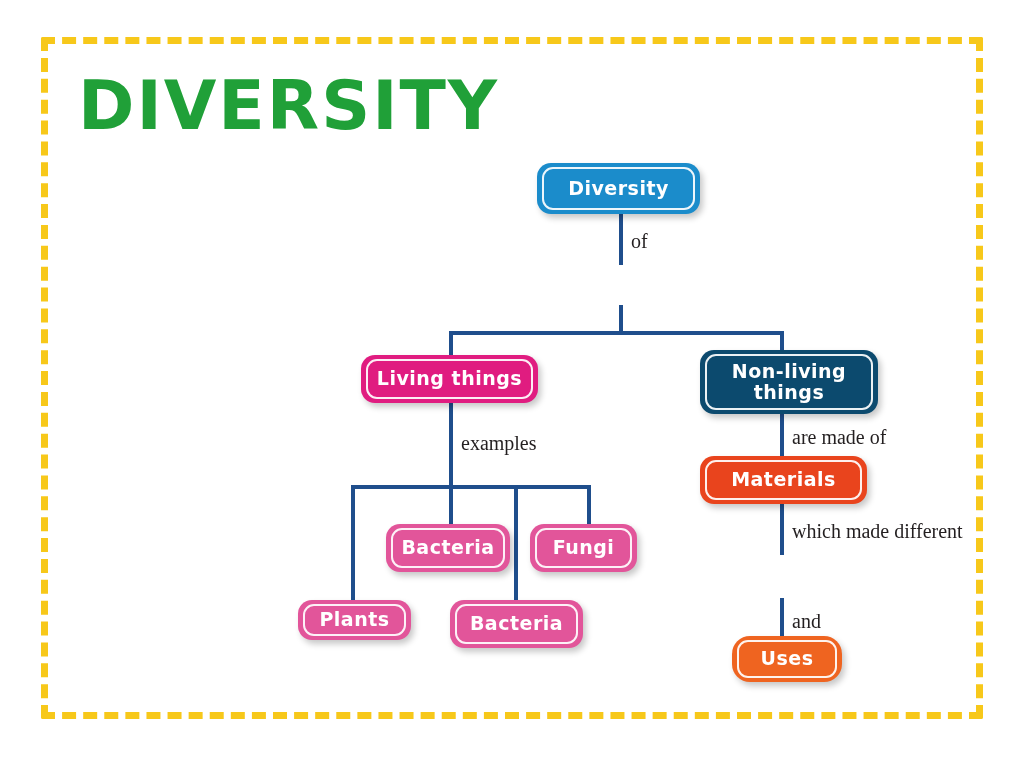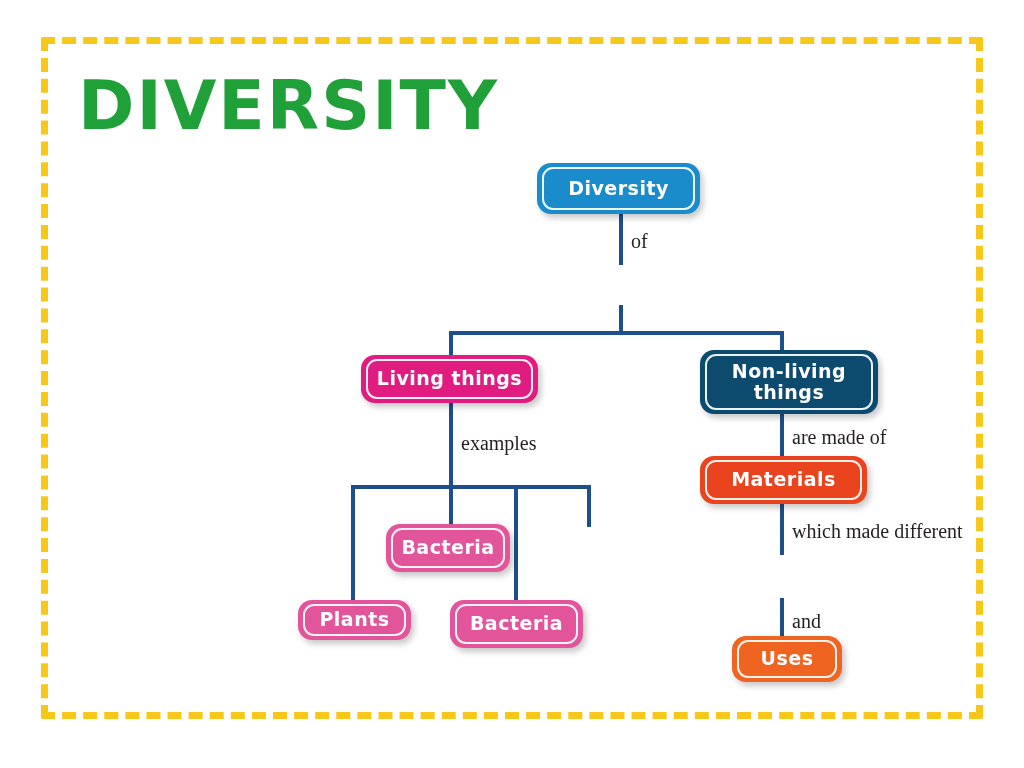--- a/index.html
+++ b/index.html
@@ -95,21 +95,21 @@
     padding: 0 14px;
   }
 
   
   .c-blue     { background: #1B8CCB; }
   .c-purple   { background: #A8218F; }
   .c-magenta  { background: #E01C80; }
   .c-pink     { background: #E2559A; }
   .c-red      { background: #0c4a6e; }
   .c-orangered{ background: #E9441D; }
-  .c-orange   { background: #EF6420; }
+  .c-orange   { background: #EF6420; border-radius: 18px; }
 </style>
 </head>
 <body>
 
 <div id="canvas">
 
   <div class="frame"></div>
 
   <div class="title">DIVERSITY</div>
 
@@ -155,20 +155,23 @@
   </div>
 
   <div class="node c-pink" style="left:386px; top:524px; width:124px; height:48px;">
     <span class="label">Bacteria</span>
   </div>
 
   <div class="node c-pink" style="left:450px; top:600px; width:133px; height:48px;">
     <span class="label">Bacteria</span>
   </div>
 
+  <div class="node c-pink" style="left:530px; top:524px; width:107px; height:48px;">
+    <span class="label">Fungi</span>
+  </div>
 
   <div class="node c-orangered" style="left:700px; top:456px; width:167px; height:48px;">
     <span class="label">Materials</span>
   </div>
 
 
   <div class="node c-orange" style="left:732px; top:636px; width:110px; height:46px;">
     <span class="label">Uses</span>
   </div>
 

